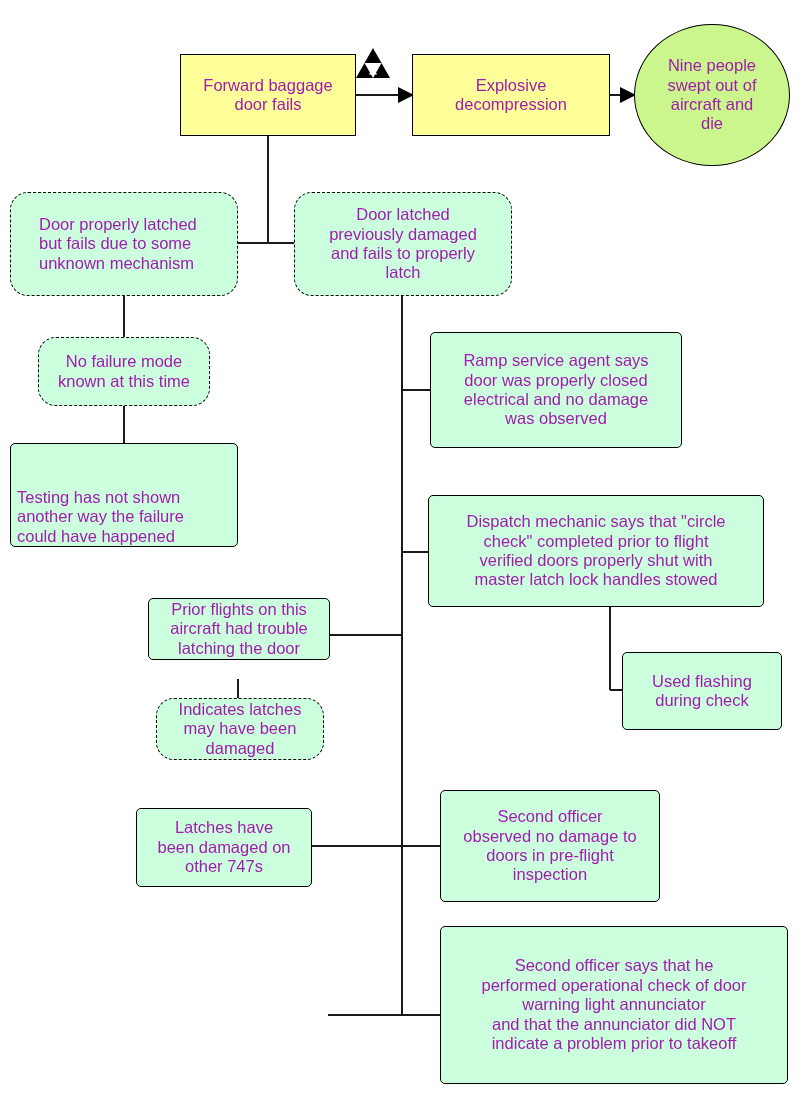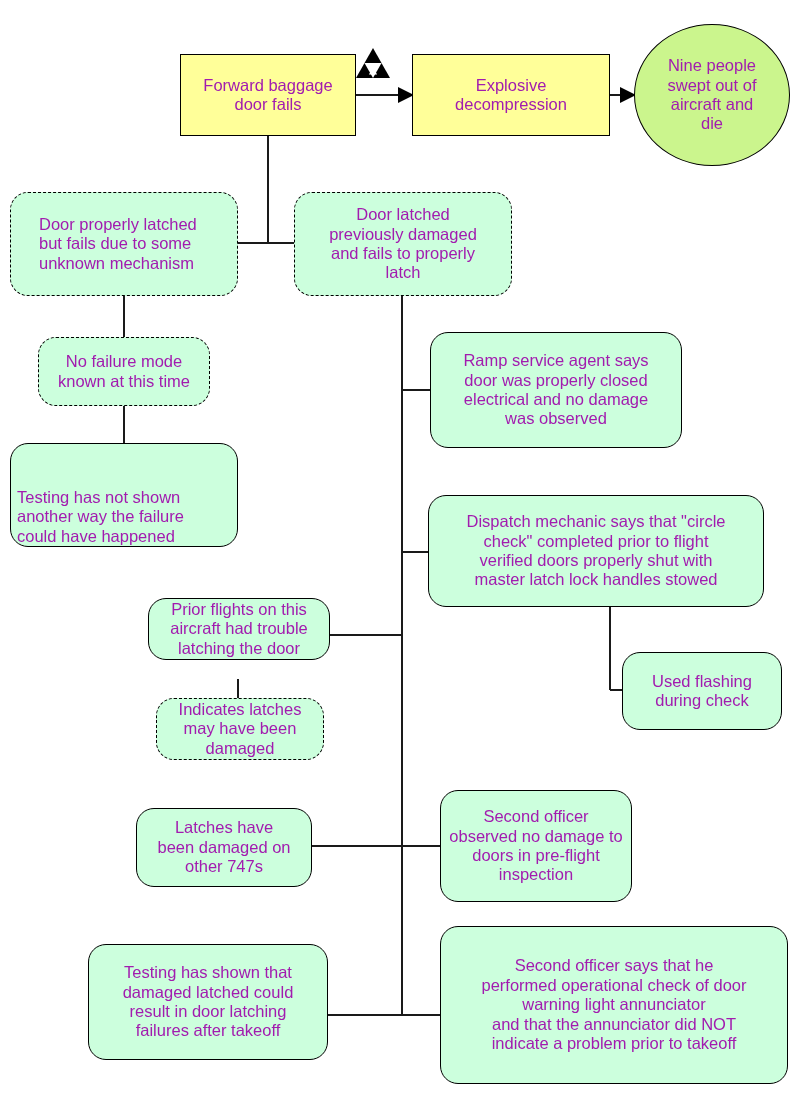--- a/index.html
+++ b/index.html
@@ -44,21 +44,21 @@
   .rect{
     background:#ffff99;
     border:1.6px solid #000000;
     border-radius:0;
     font-size:16.5px;
   }
   
   .rounded{
     background:#ccffdd;
     border:1.8px solid #000000;
-    border-radius:18px;
+    border-radius:5px;
     font-size:16.5px;
   }
   
   .dashed{
     background:#ccffdd;
     border:1.8px dashed #000000;
     border-radius:18px;
     font-size:16.5px;
   }
   
@@ -193,33 +193,27 @@
 may have been
 damaged</span>
   </div>
 
   <div class="node rounded" style="left:136px; top:808px; width:176px; height:79px;">
     <span class="txt">Latches have
 been damaged on
 other 747s</span>
   </div>
 
-  <div class="node rounded" style="left:440px; top:790px; width:192px; height:112px;">
+  <div class="node rounded" style="left:440px; top:790px; width:220px; height:112px;">
     <span class="txt">Second officer
 observed no damage to
 doors in pre-flight
 inspection</span>
   </div>
 
-  <div class="node rounded" style="left:88px; top:944px; width:240px; height:116px;">
-    <span class="txt">Testing has shown that
-damaged latched could
-result in door latching
-failures after takeoff</span>
-  </div>
 
   <div class="node rounded" style="left:440px; top:926px; width:348px; height:158px;">
     <span class="txt">Second officer says that he
 performed operational check of door
 warning light annunciator
 and that the annunciator did NOT
 indicate a problem prior to takeoff</span>
   </div>
 
 </div>

